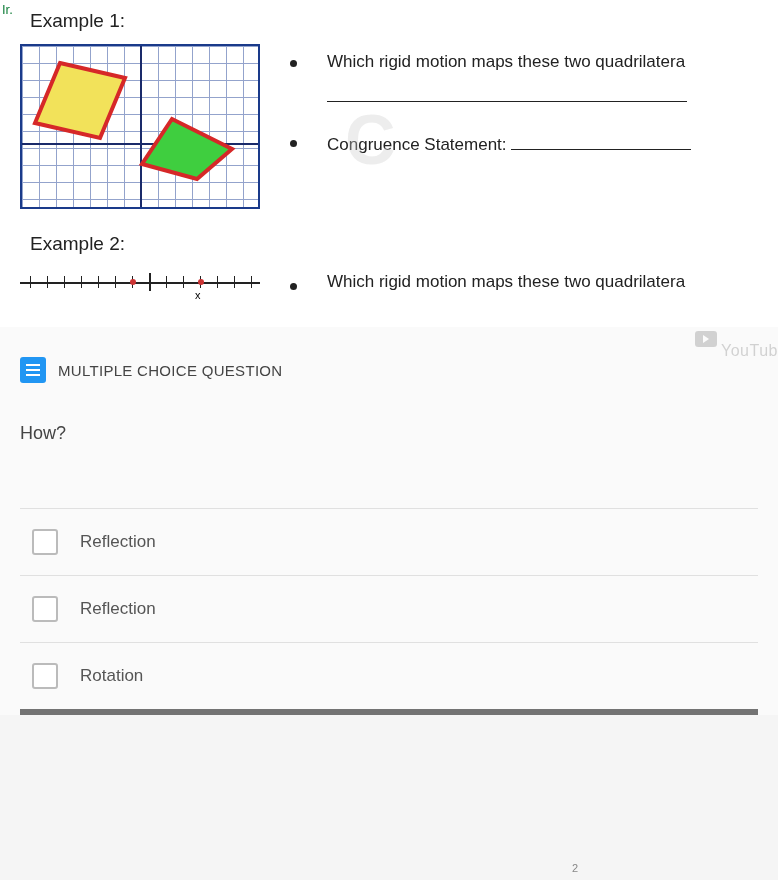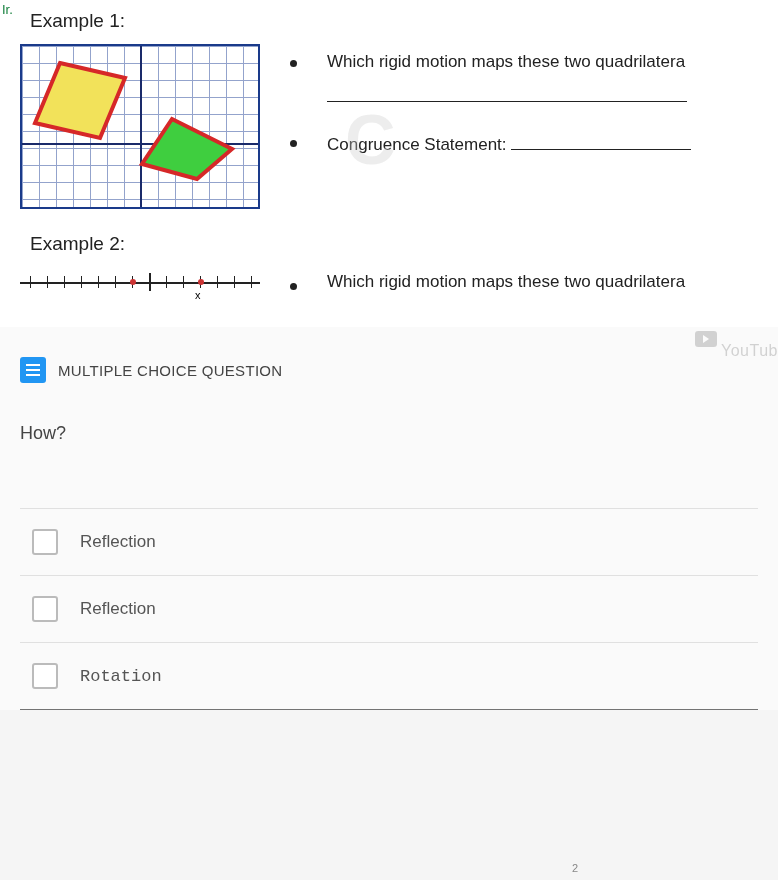--- a/index.html
+++ b/index.html
@@ -219,21 +219,21 @@
       color: #444;
       margin-bottom: 64px;
     }
     .option {
       display: flex;
       align-items: center;
       gap: 22px;
       padding: 20px 12px;
       border-top: 1px solid #e0e0e0;
     }
-    .option:last-child { border-bottom: 1px solid #737373; font-family: Liberation Mono, monospace; }
+    .option:last-child { border-bottom: 6px solid #737373; }
     .checkbox {
       width: 26px;
       height: 26px;
       border: 2px solid #bbb;
       border-radius: 3px;
       background: #fff;
     }
     .option-text {
       font-size: 17px;
       color: #555;

